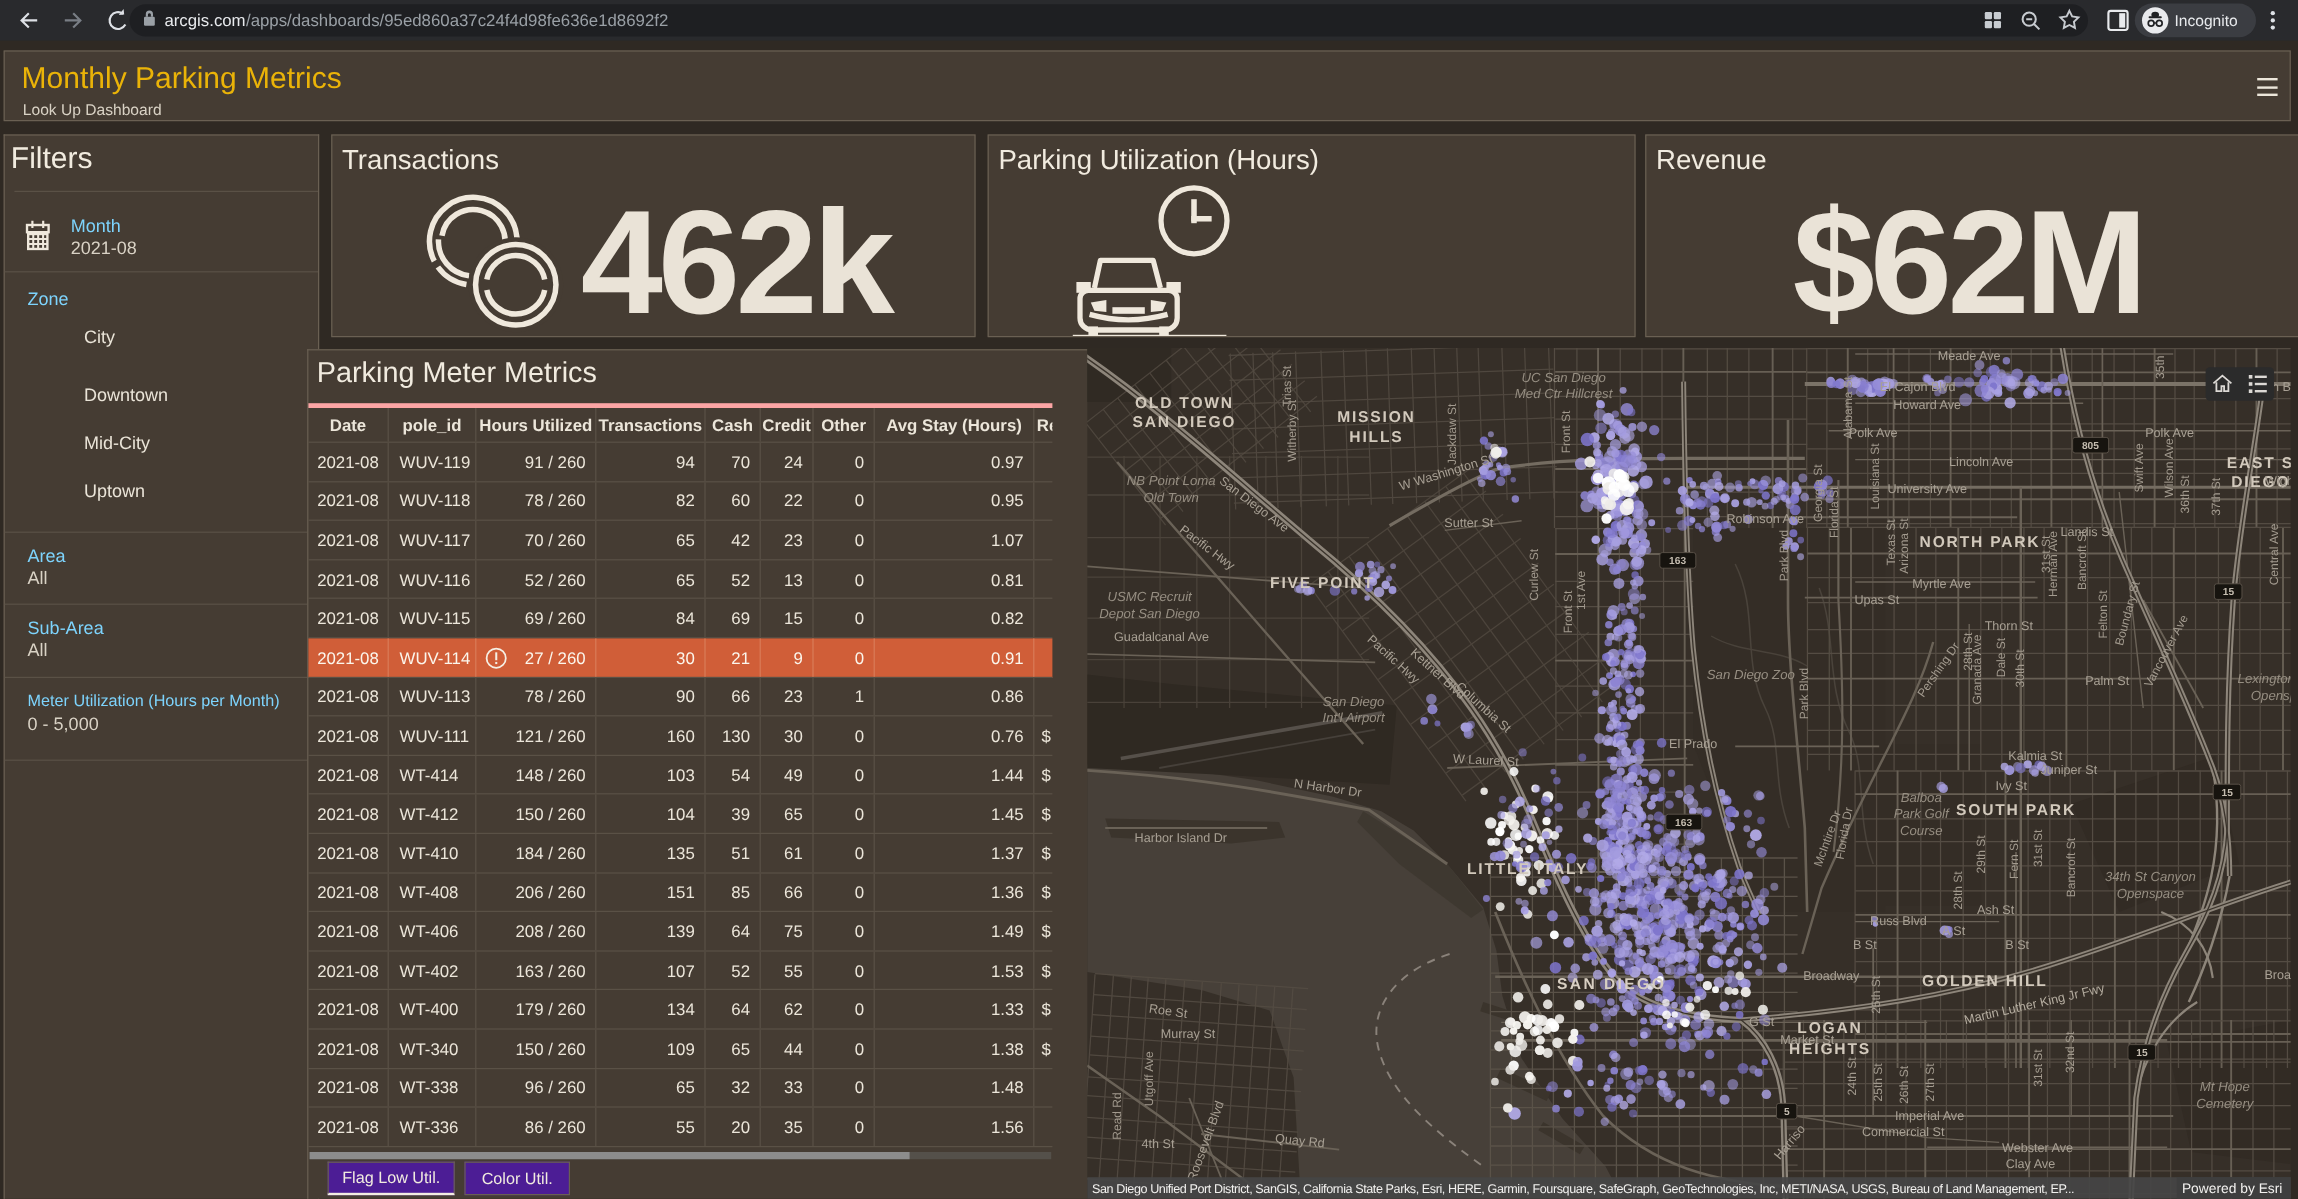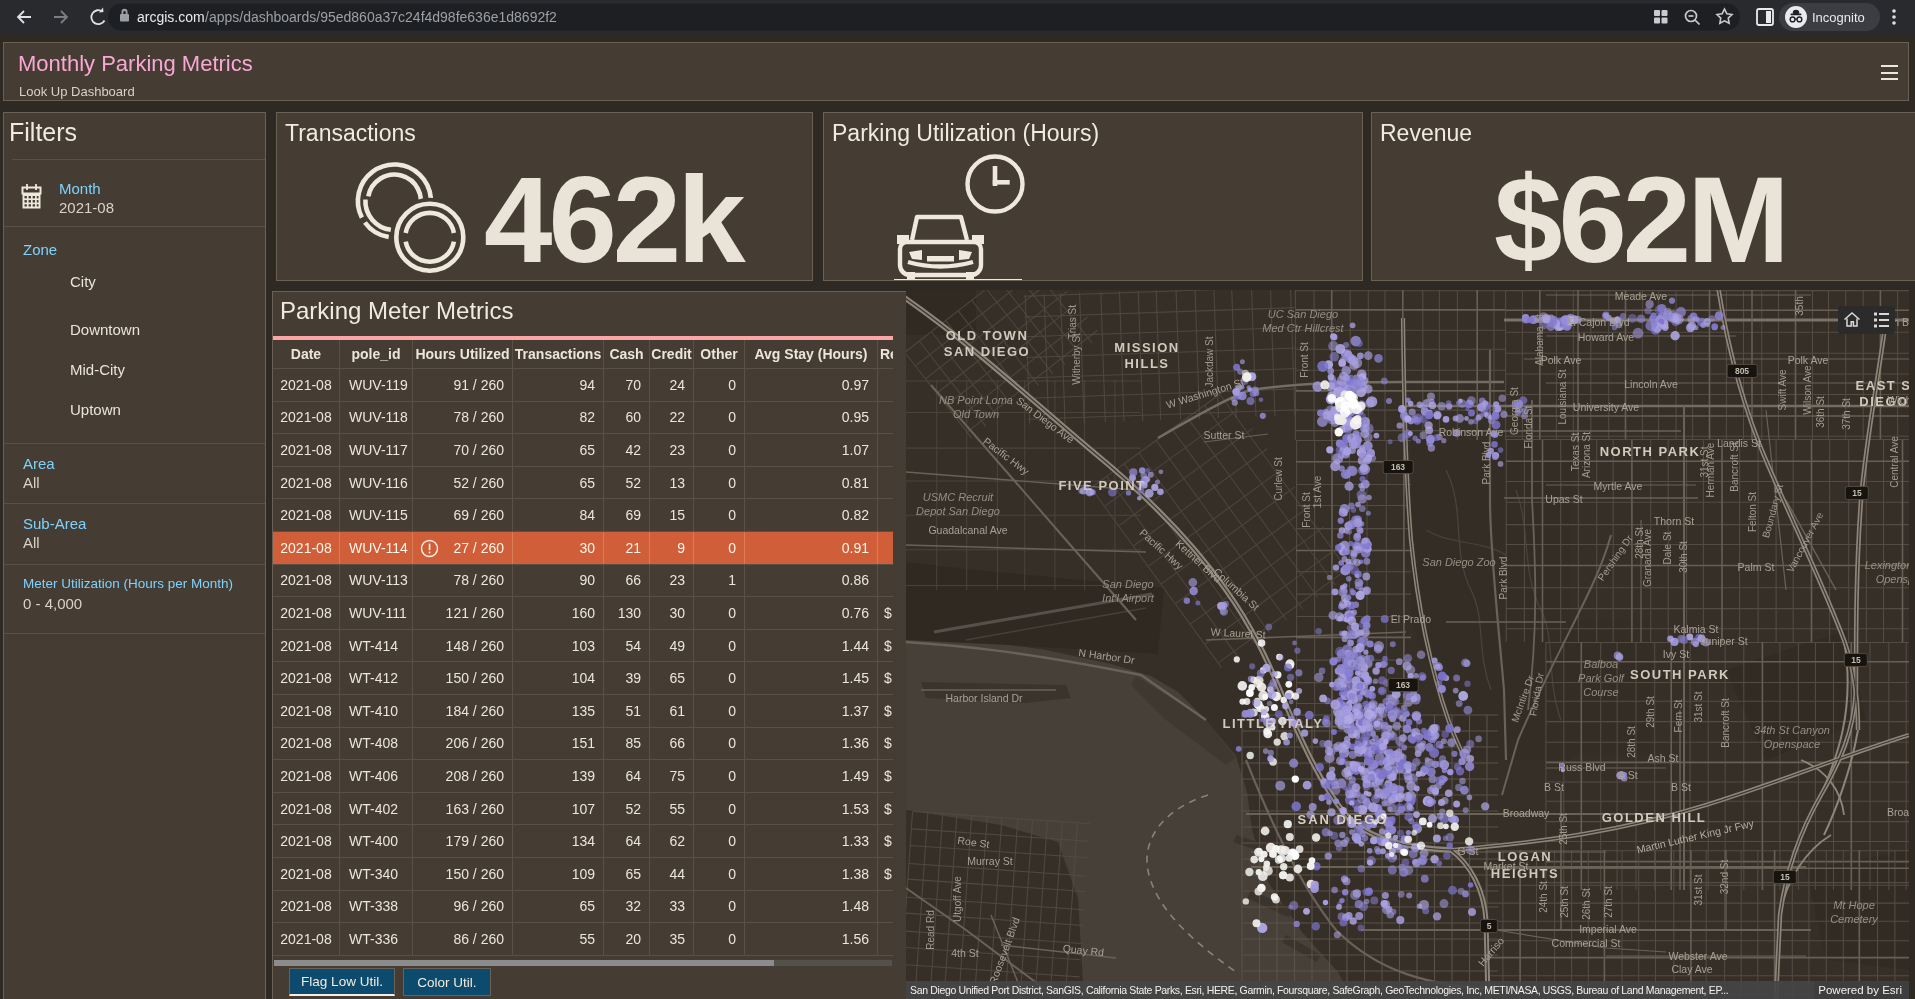--- a/index.html
+++ b/index.html
@@ -8,41 +8,41 @@
 .panel { position:absolute; background:#453c33; border:1px solid #6a6053; }
 #header { left:3px; top:42px; width:1906px; height:59px; }
 #filters { left:3px; top:112px; width:263px; height:887px; border-bottom:none; }
 .fsep { position:absolute; height:1px; background:#5a5146; }
 .fbold { position:absolute; font-size:15px; font-weight:normal; color:#7dd3fc; }
 .freg { position:absolute; font-size:15px; color:#d9d2c5; }
 .card { position:absolute; top:112px; height:169px; overflow:hidden; }
 .cardtitle { position:absolute; left:8px; top:7px; font-size:23px; color:#f1ebdf; }
 .bignum { position:absolute; font-size:123px; font-weight:bold; color:#eae3d7;
   letter-spacing:-4px; }
-#tablepanel { left:272px; top:291px; width:716px; height:708px; border-bottom:none; }
+#tablepanel { left:256px; top:291px; width:716px; height:708px; border-bottom:none; }
 #tabletitle { position:absolute; left:7px; top:5px; font-size:24px; color:#f1ebdf; }
 #twrap { position:absolute; left:0; top:44px; width:620px; }
 .trow { position:relative; height:32.6px; border-bottom:1px solid #5a5146; display:flex; color:#ece6da; font-size:14px; }
 .trow.thead { border-top:4px solid #fca5a5; font-weight:bold; height:33px; }
 .trow.orange { background:#d05e38; color:#fbf6ec; }
 .c { flex:none; border-right:1px solid #5a5146; display:flex; align-items:center; justify-content:flex-end; padding:0 8px; white-space:nowrap; overflow:hidden; }
 .trow.orange .c { border-right-color:#d97c58; }
 .c0 { width:67px; justify-content:center; padding:0 2px; }
 .c1 { width:73px; justify-content:flex-start; padding-left:9px; }
 .c2 { width:100px; position:relative; }
 .c3 { width:91px; } .c4 { width:46px; } .c5 { width:44px; } .c6 { width:51px; }
 .c7 { width:133px; } .c8 { width:15px; border-right:none; justify-content:flex-start; padding:0 0 0 6px; }
 .c.h { justify-content:center; padding:0 2px; }
 .warn { position:absolute; left:7px; top:7px; }
 #vscroll { position:absolute; right:0; top:77px; width:6px; height:587px; background:#3f4347; }
 #vthumb { position:absolute; right:0; top:78px; width:6px; height:22px; background:#6a7075; }
 #hscroll { position:absolute; left:1px; top:668px; width:618px; height:6px; background:#54504a; }
 #hthumb { position:absolute; left:0; top:0; width:500px; height:6px; background:#8c8c8c; }
 .tab { position:absolute; height:28px; border:1px solid #6a6053; font-size:13.5px; color:#f1ebdf;
-  display:flex; align-items:center; justify-content:center; background:#0c4a6e; }
+  display:flex; align-items:center; justify-content:center; background:#4c1d95; }
 #map { position:absolute; left:906px; top:290px; width:1003px; height:709px; }
 #hamb div { position:absolute; width:17px; height:2.2px; background:#ece6da; left:0; }
 </style></head>
 <body>
 <div id="chrome">
 <svg width="1915" height="34" viewBox="0 0 1915 34">
 <rect width="1915" height="34" fill="#292a2d"></rect>
 <rect x="108" y="3.5" width="1632" height="27" rx="13.5" fill="#1e1f22"></rect>
 <g stroke="#dee1e6" stroke-width="1.8" fill="none">
 <path d="M 31,17 H 18 M 24,11 L 18,17 L 24,23"></path>
@@ -87,21 +87,21 @@
 </g>
 <text x="1812" y="21.5" font-size="13" fill="#e8eaed" font-family="Liberation Sans">Incognito</text>
 <g fill="#dee1e6">
 <circle cx="1894" cy="11" r="1.8"></circle>
         <circle cx="1894" cy="17" r="1.8"></circle>
         <circle cx="1894" cy="23" r="1.8"></circle>
 </g>
 </svg>
 </div>
 <div class="panel" id="header">
-  <div style="position:absolute;left:14px;top:8px;font-size:22px;color:#f9a8d4">Monthly Parking Metrics</div>
+  <div style="position:absolute;left:14px;top:8px;font-size:25px;color:#eab308">Monthly Parking Metrics</div>
   <div style="position:absolute;left:15px;top:41px;font-size:13px;color:#d9d2c5">Look Up Dashboard</div>
   <div id="hamb" style="position:absolute;left:1877px;top:22px;width:17px;height:16px">
     <div style="top:0"></div>
       <div style="top:6.5px"></div>
       <div style="top:13px"></div>
   </div>
 </div>
 <div class="panel" id="filters">
 <div style="position:absolute;left:5px;top:5px;font-size:25px;color:#f1ebdf">Filters</div>
 <div class="fsep" style="top:46px;left:8px;right:0"></div>
@@ -127,21 +127,21 @@
 <div class="freg" style="left:66px;top:248px;color:#eae4d8">Mid-City</div>
 <div class="freg" style="left:66px;top:288px;color:#eae4d8">Uptown</div>
 <div class="fsep" style="top:330px;left:0;right:0"></div>
 <div class="fbold" style="left:19px;top:342px">Area</div>
 <div class="freg" style="left:19px;top:361px">All</div>
 <div class="fsep" style="top:390px;left:0;right:0"></div>
 <div class="fbold" style="left:19px;top:402px">Sub-Area</div>
 <div class="freg" style="left:19px;top:421px">All</div>
 <div class="fsep" style="top:451px;left:0;right:0"></div>
 <div class="fbold" style="left:19px;top:463px;font-size:13.5px;white-space:nowrap">Meter Utilization (Hours per Month)</div>
-<div class="freg" style="left:19px;top:482px">0 - 4,000</div>
+<div class="freg" style="left:19px;top:482px">0 - 5,000</div>
 <div class="fsep" style="top:520px;left:0;right:0"></div>
 </div>
 <div class="panel card" id="card1" style="left:276px;width:537px;">
   <div class="cardtitle">Transactions</div>
   <svg style="position:absolute;left:72px;top:40px" width="130" height="130" viewBox="0 0 130 130">
       <path d="M 12.9,64.6 A 36.5,36.5 0 1 1 75.3,68.9" fill="none" stroke="#efe8dc" stroke-width="4.6"></path>
       <path d="M 39.7,84.1 A 36.5,36.5 0 0 1 15.9,69.5" fill="none" stroke="#efe8dc" stroke-width="4.6"></path>
       <path d="M 19.3,43.4 A 26.5,26.5 0 1 1 70.3,57.1" fill="none" stroke="#efe8dc" stroke-width="4.6"></path>
       <path d="M 41.9,76.8 A 29.0,29.0 0 0 1 16.4,46.5" fill="none" stroke="#efe8dc" stroke-width="4.6"></path>
       <circle cx="80.8" cy="84.3" r="39.5" fill="#453c33"></circle>

